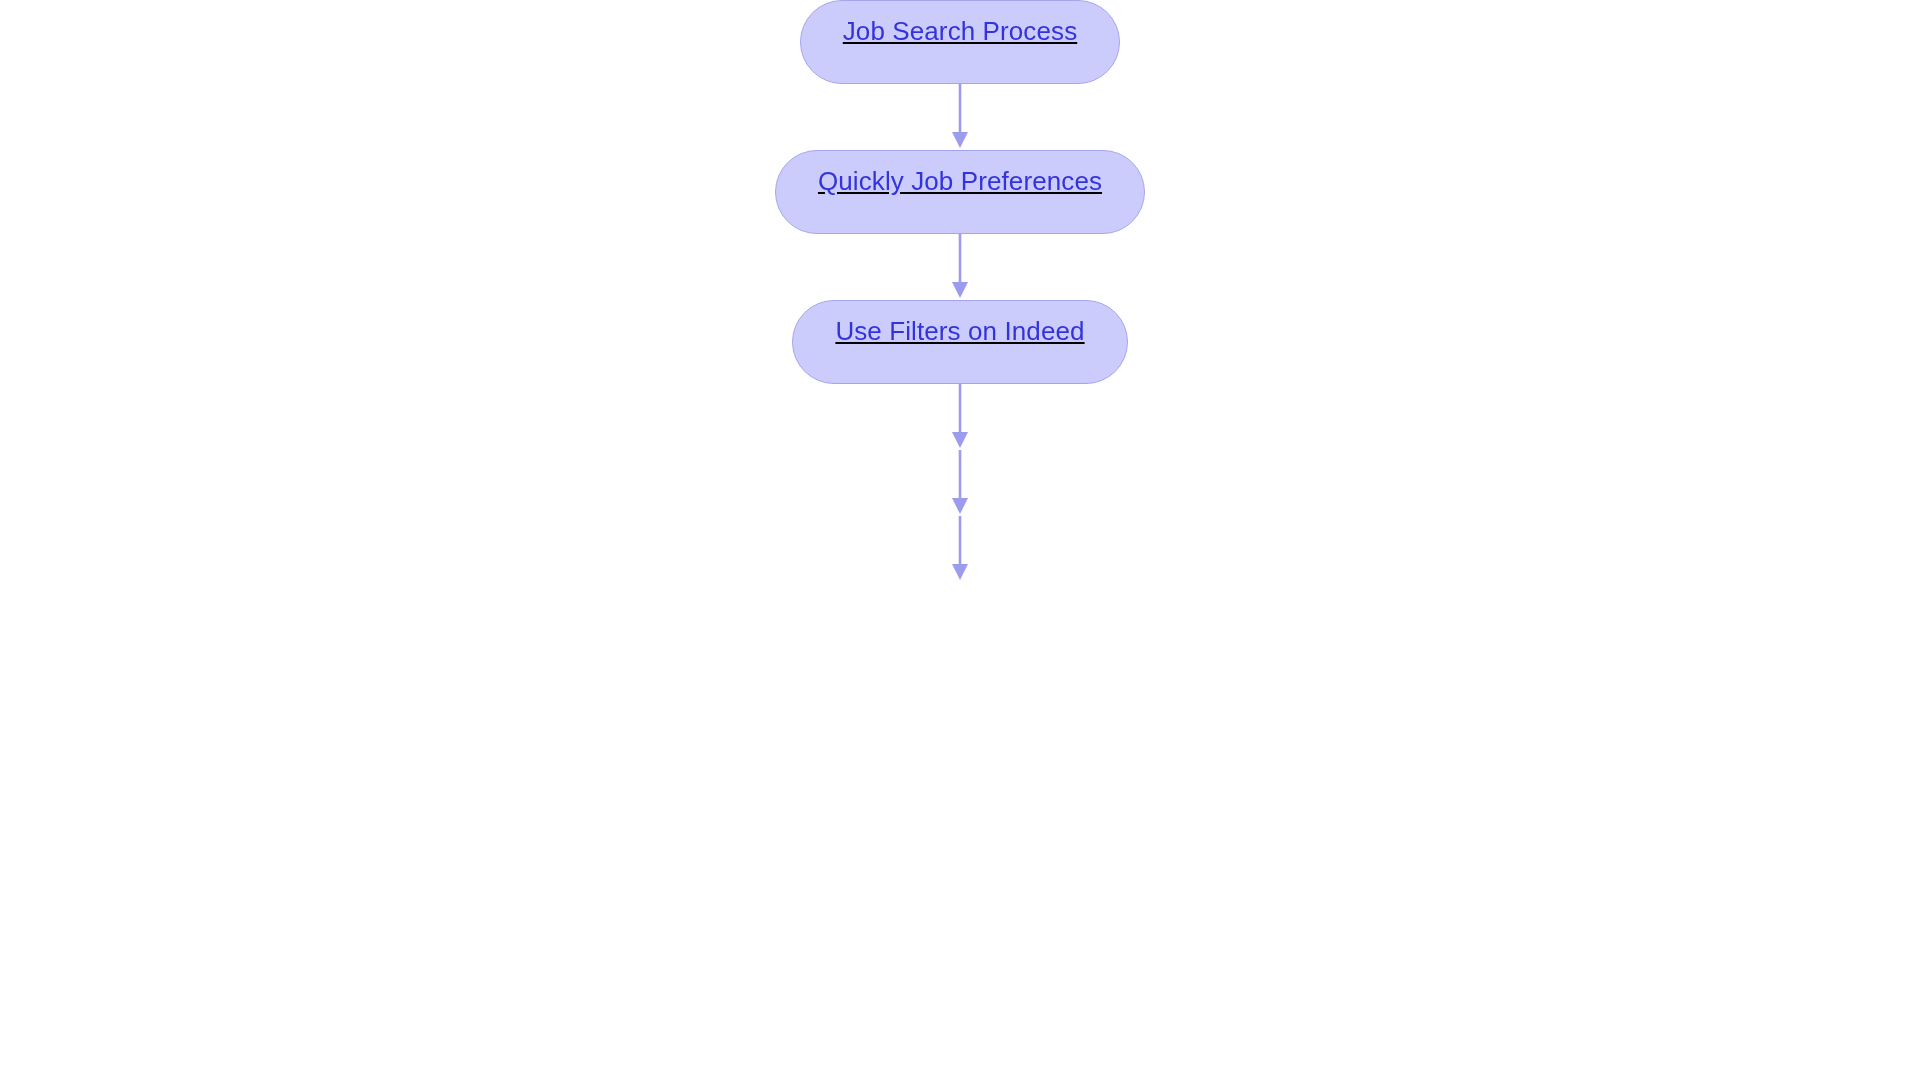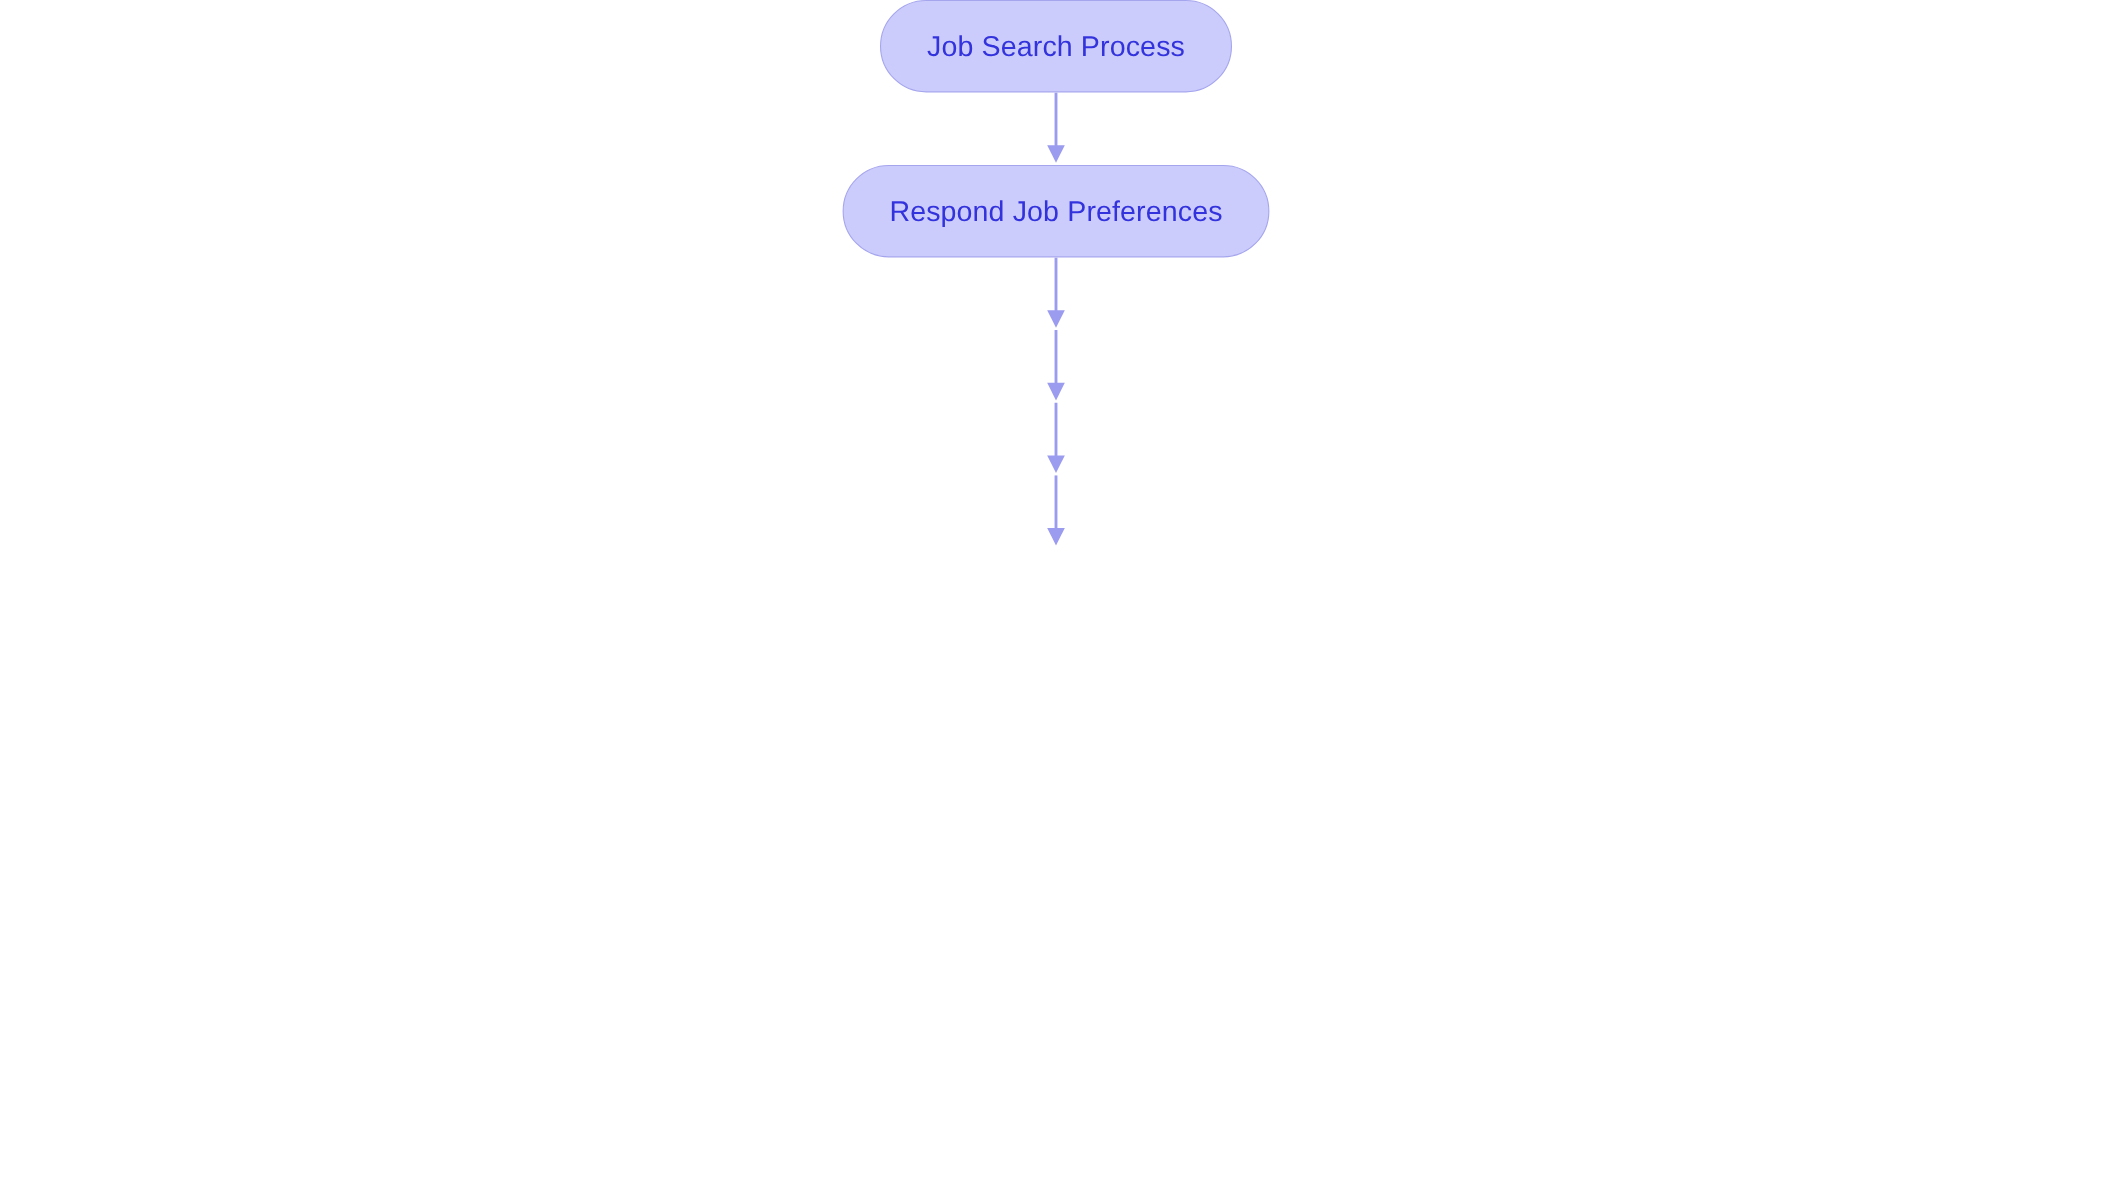--- a/index.html
+++ b/index.html
@@ -27,27 +27,27 @@
     display: flex;
     flex-direction: column;
     align-items: center;
   }
 
   
   .node {
     box-sizing: border-box;
     height: 84px;
     display: flex;
-    align-items: center;
     justify-content: center;
     background: #ccccfc;
     border: 1.6px solid #a5a5ee;
     border-radius: 42px;
-    padding: 0 42px;
+    padding: 17px 42px;
     white-space: nowrap;
+    text-decoration: underline;
   }
 
   .node-label {
     font-size: 26px;
     font-weight: 400;
     color: #3333dd;
     letter-spacing: 0.1px;
     line-height: 1;
   }
 
@@ -76,29 +76,34 @@
     </div>
   </div>
 
   <svg class="connector" viewBox="0 0 22 66">
     <line class="stem" x1="11" y1="0" x2="11" y2="52"></line>
     <polygon class="head" points="11,64 3,48 19,48"></polygon>
   </svg>
 
   <div class="flow-row">
     <div class="node">
-      <span class="node-label">Respond Job Preferences</span>
+      <span class="node-label">Quickly Job Preferences</span>
     </div>
   </div>
 
   <svg class="connector" viewBox="0 0 22 66">
     <line class="stem" x1="11" y1="0" x2="11" y2="52"></line>
     <polygon class="head" points="11,64 3,48 19,48"></polygon>
   </svg>
 
+  <div class="flow-row">
+    <div class="node">
+      <span class="node-label">Use Filters on Indeed</span>
+    </div>
+  </div>
 
   <svg class="connector" viewBox="0 0 22 66">
     <line class="stem" x1="11" y1="0" x2="11" y2="52"></line>
     <polygon class="head" points="11,64 3,48 19,48"></polygon>
   </svg>
 
 
   <svg class="connector" viewBox="0 0 22 66">
     <line class="stem" x1="11" y1="0" x2="11" y2="52"></line>
     <polygon class="head" points="11,64 3,48 19,48"></polygon>

